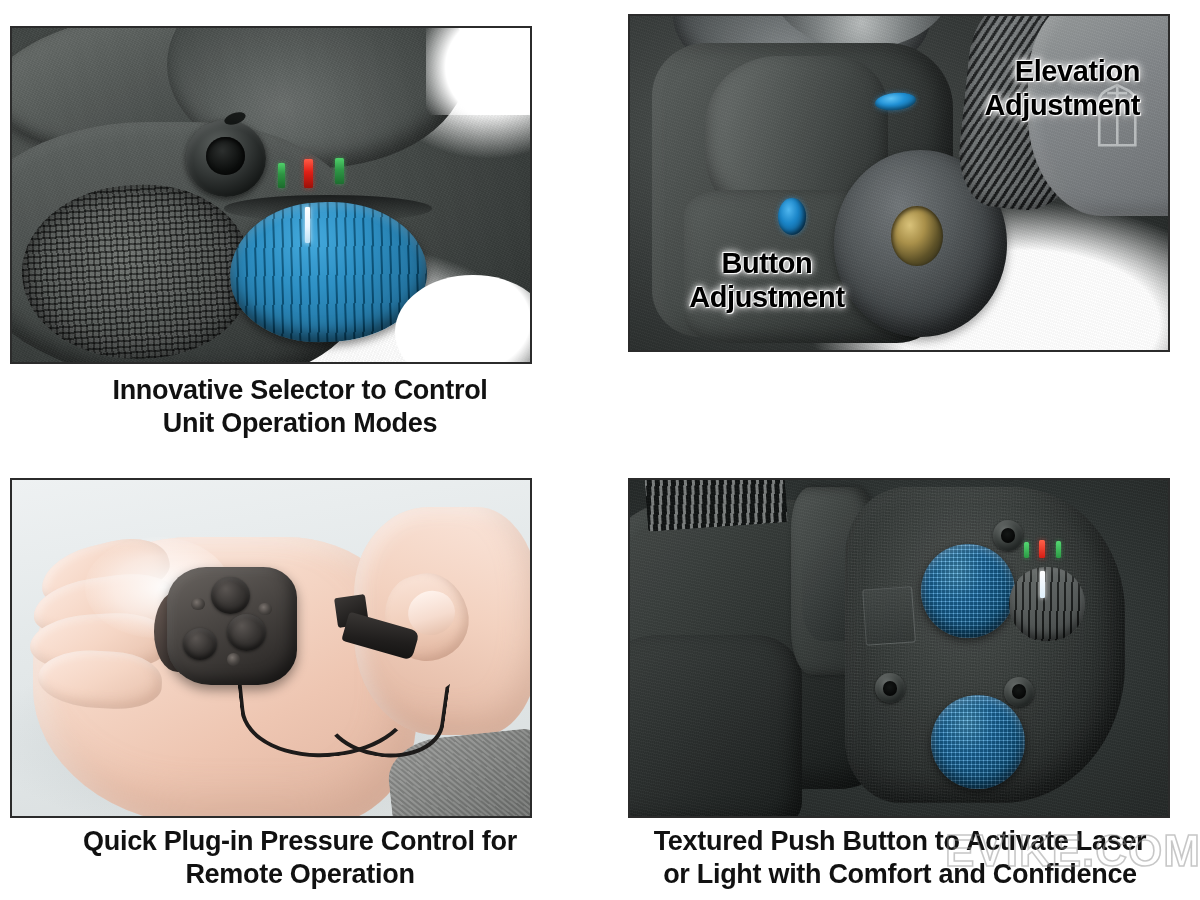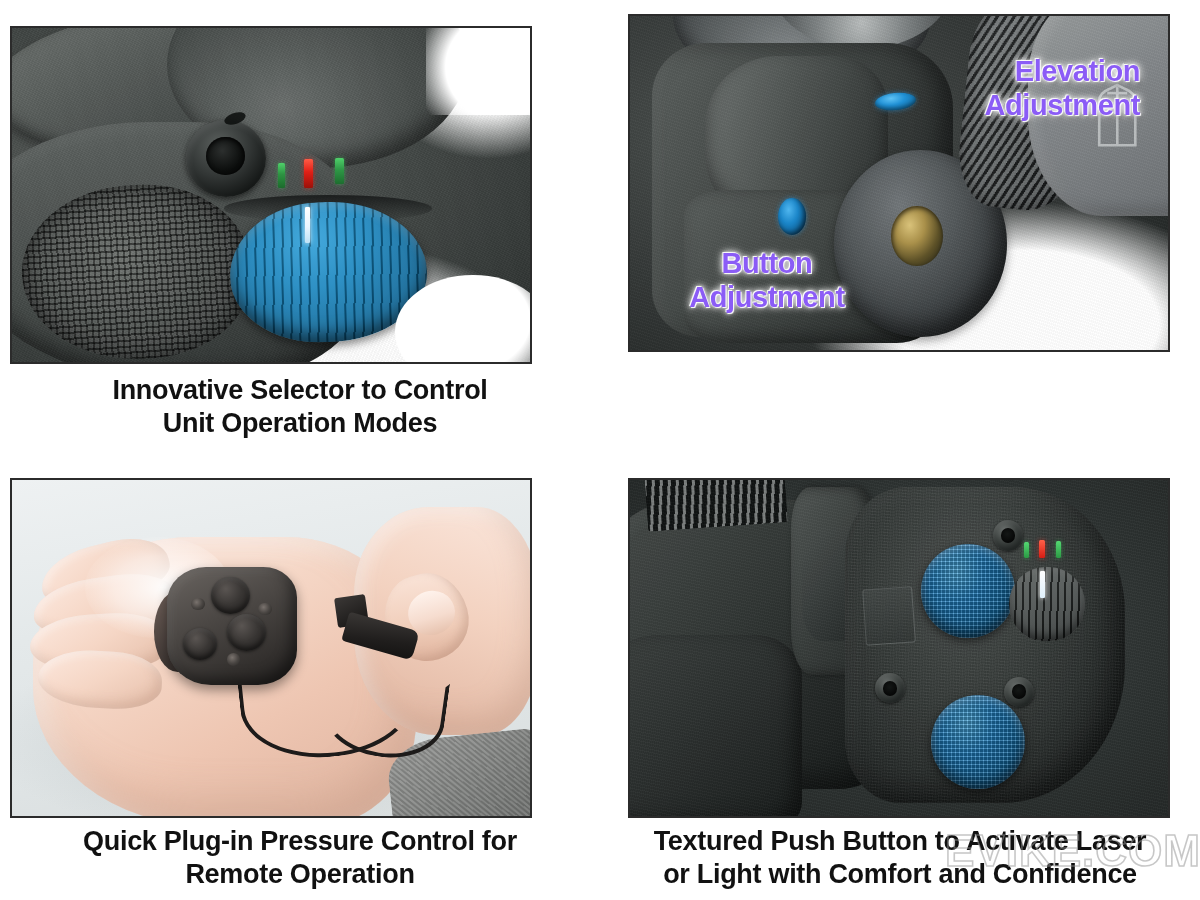--- a/index.html
+++ b/index.html
@@ -249,21 +249,21 @@
     border-radius:50%;
     background: radial-gradient(ellipse at 38% 32%, #4fb6ef 0%, #1b86c9 38%, #0f5e92 72%, #072f4c 100%);
     box-shadow: 0 0 5px rgba(40,150,220,.55), inset -2px -2px 5px rgba(0,0,0,.55);
   }
   .anno {
     position:absolute;
     font-family: "Liberation Sans", sans-serif;
     font-weight: bold;
     font-size: 29px;
     line-height: 34px;
-    color: #8b5cf6;
+    color: #000000;
     white-space: pre-line;
     text-shadow:
       0 0 3px #ffffff, 0 0 6px #ffffff, 0 0 10px #ffffff,
       1px 1px 0 rgba(255,255,255,.9), -1px -1px 0 rgba(255,255,255,.9),
       2px 3px 4px rgba(0,0,0,.45);
     letter-spacing: -0.4px;
   }
   #anno-elev { right: 5.2%; top: 11.5%; text-align: right; }
   #anno-wind { left: 11%; top: 69%; text-align: center; }
 

